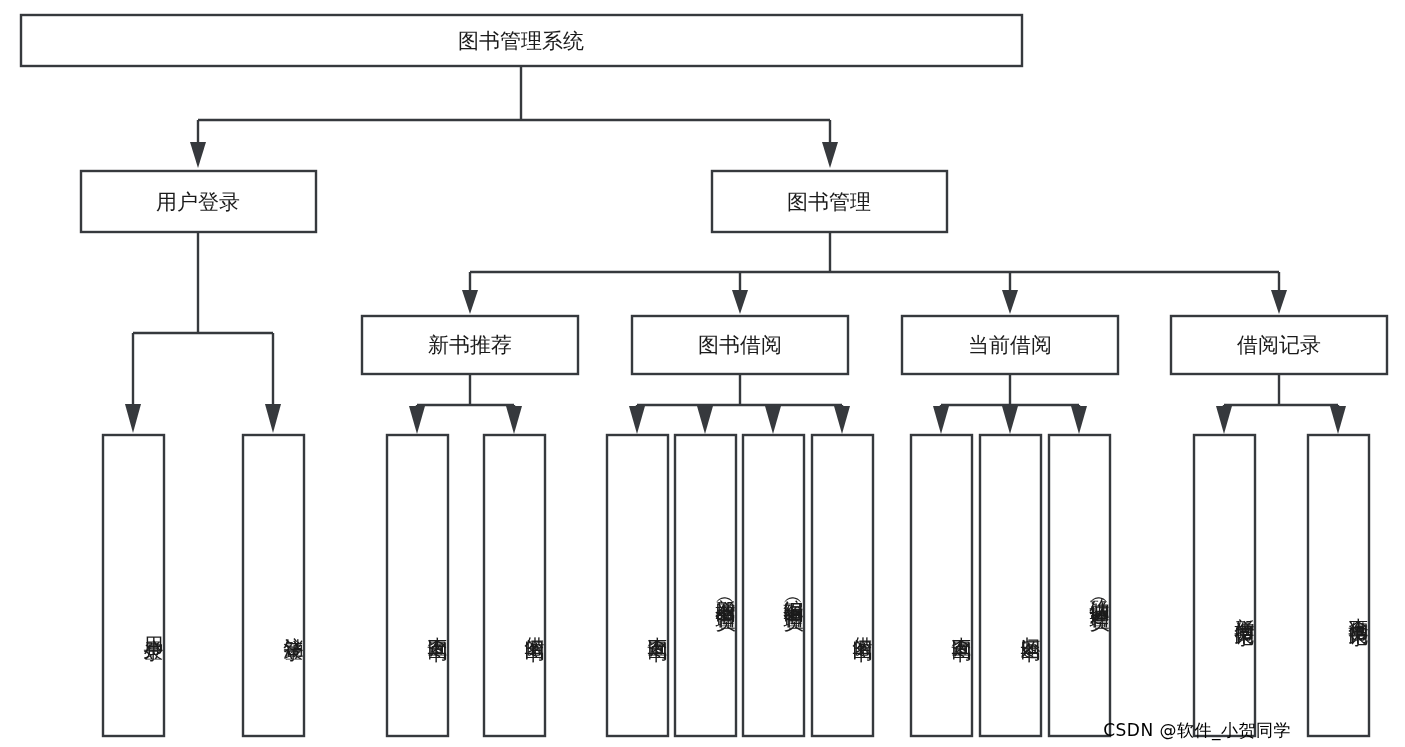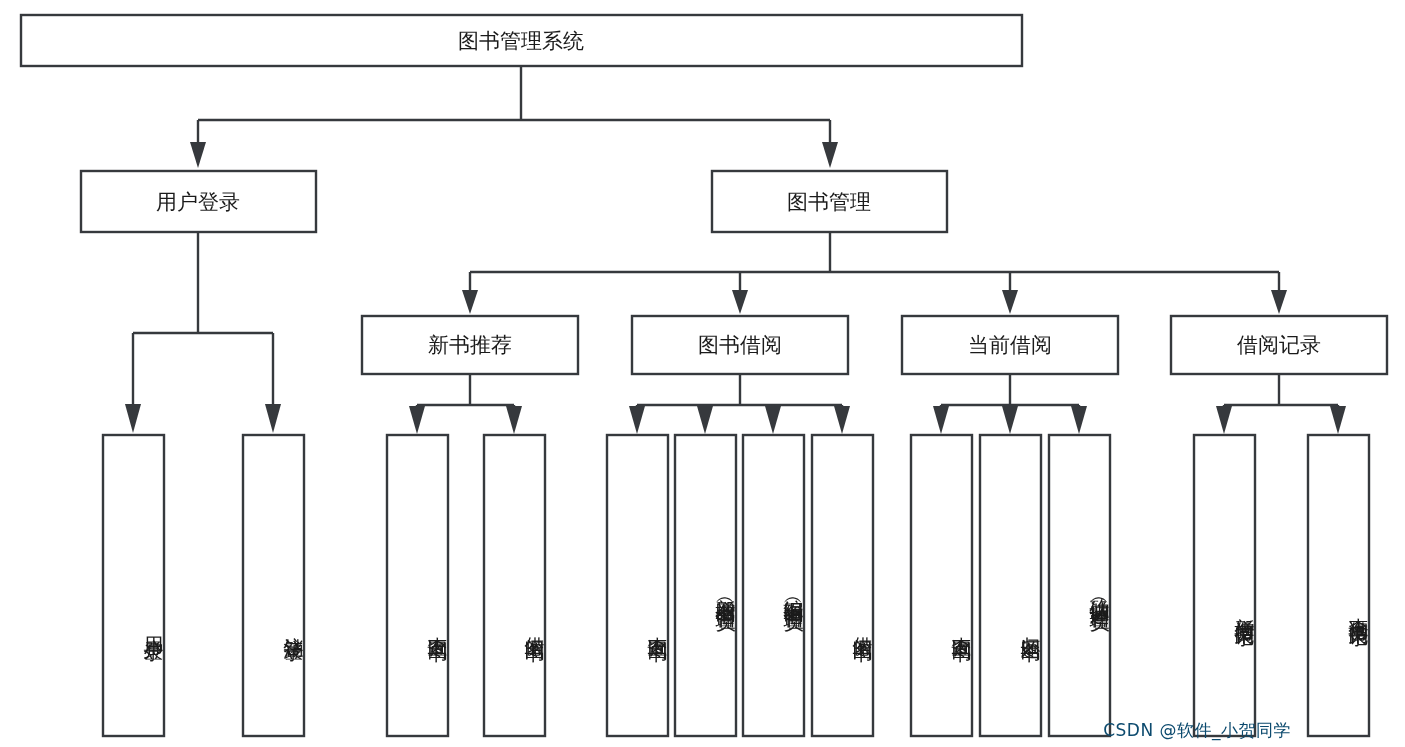--- a/index.html
+++ b/index.html
@@ -64,21 +64,21 @@
     justify-content: center;
     pointer-events: none;
     box-sizing: border-box;
   }
   .watermark {
     position: absolute;
     right: 8px;
     bottom: 5px;
     font-family: "DejaVu Sans", "Liberation Sans", sans-serif;
     font-size: 17px;
-    color: #0c4a6e;
+    color: #000000;
     letter-spacing: 0.5px;
     white-space: nowrap;
   }
 </style>
 </head>
 <body>
 
 <div id="diagram-root">
 
   <svg class="diagram-svg" viewBox="0 0 1405 747" xmlns="http://www.w3.org/2000/svg">

